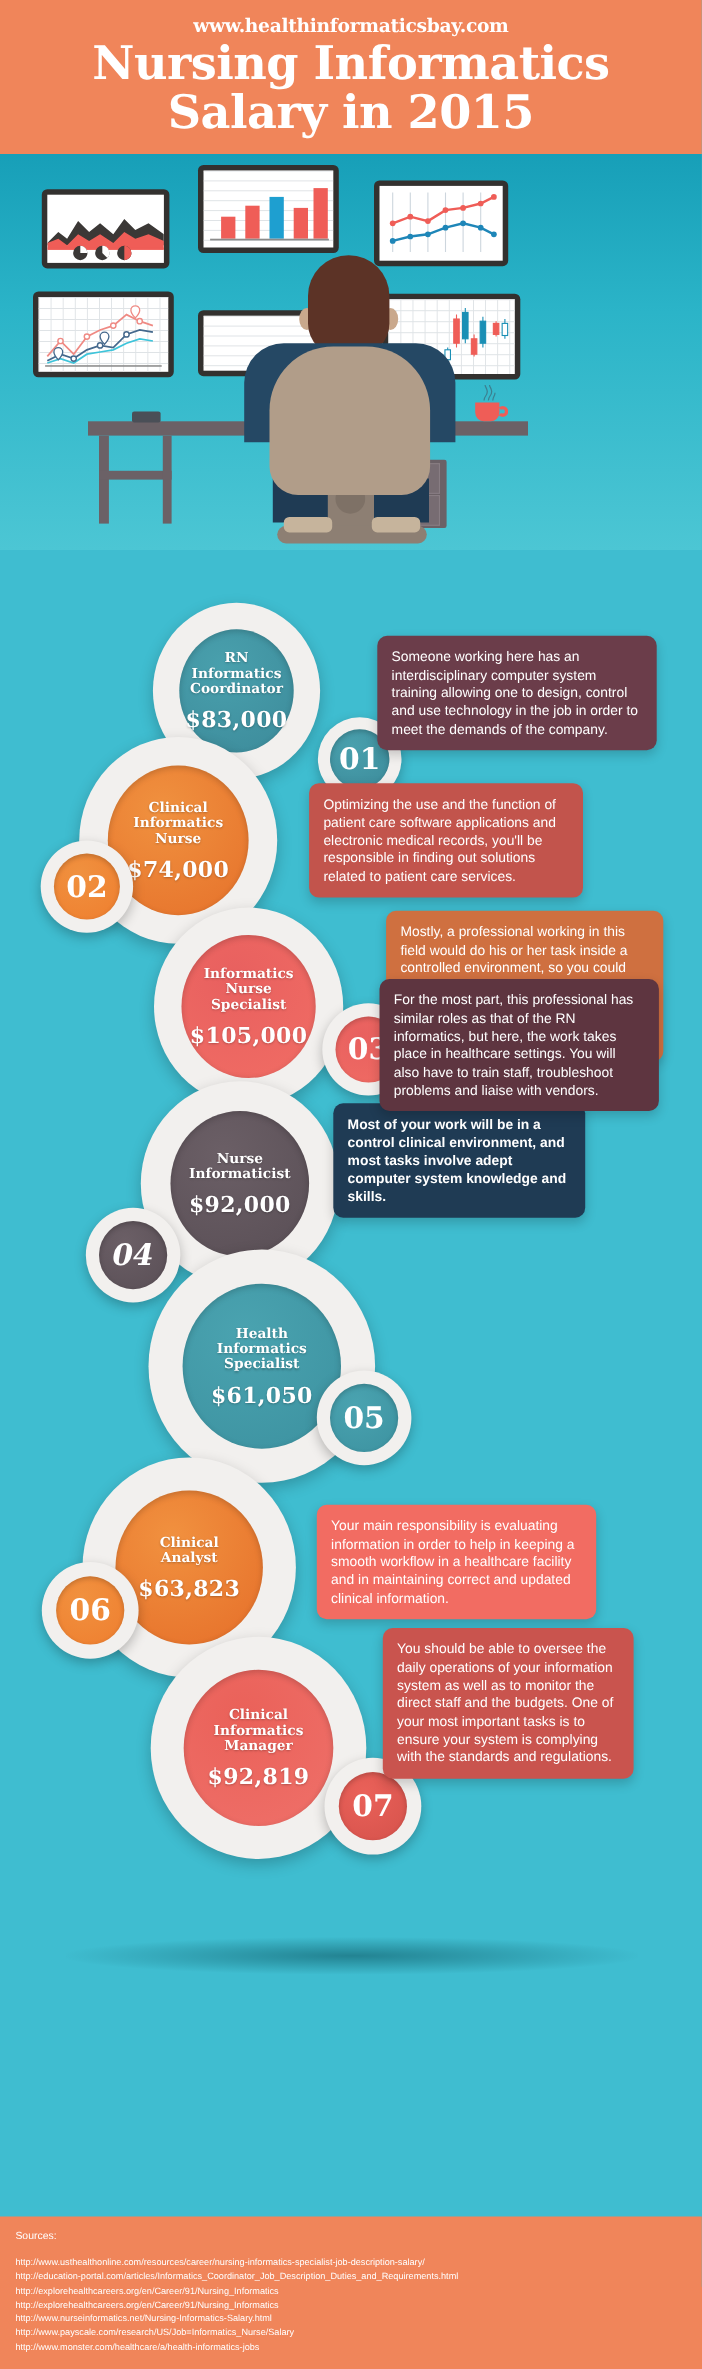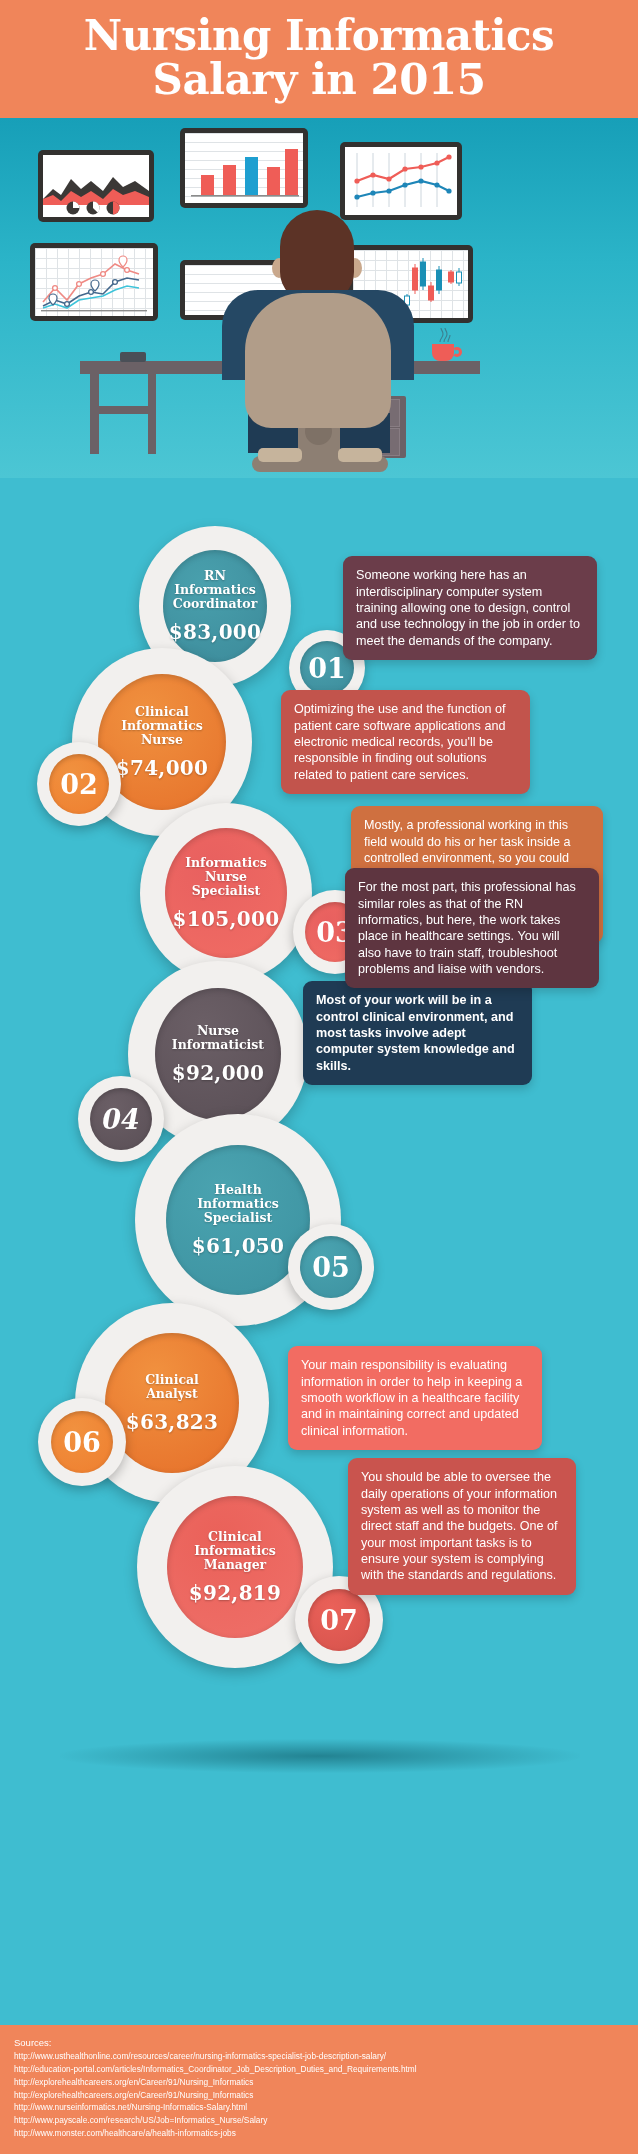--- a/index.html
+++ b/index.html
@@ -175,32 +175,33 @@
     font-size: 12.6px; line-height: 1.3;
     font-family: "Liberation Sans", sans-serif;
     box-shadow: 0 4px 10px rgba(0,0,0,0.18);
   }
 
   
   .footer {
     position: absolute; left:0; bottom:0; width: 638px;
     background: #f0855a; padding: 12px 14px 14px 14px;
   }
-  .footer .lbl { color:#ffffff; font-size: 9.5px; margin-bottom: 2px; font-family:"Liberation Sans",sans-serif; }
+  .footer .lbl { color:#ffffff; font-size: 9.5px; margin-bottom: 12px; font-family:"Liberation Sans",sans-serif; }
   .footer .src { color:#ffffff; font-size: 8.3px; line-height: 1.55; font-family:"Liberation Sans",sans-serif; }
 
   .floor-shadow {
     position:absolute; left:60px; bottom:95px; width:520px; height:34px;
     background: radial-gradient(ellipse at center, rgba(0,60,70,0.45) 0%, rgba(0,60,70,0.0) 72%);
   }
 </style>
 </head>
 <body>
 
 <div class="header">
+  <div class="site-url">www.healthinformaticsbay.com</div>
   <div class="main-title">Nursing Informatics</div>
   <div class="main-title">Salary in 2015</div>
 </div>
 
 <div class="hero">
 
   <div class="monitor" id="mon1">
     <div class="screen">
       <svg width="106" height="62" viewBox="0 0 106 62">
         <polygon points="0,44 10,34 18,40 28,24 38,34 48,26 60,36 70,22 80,32 92,26 106,36 106,46 0,46" fill="#3b3836"></polygon>

